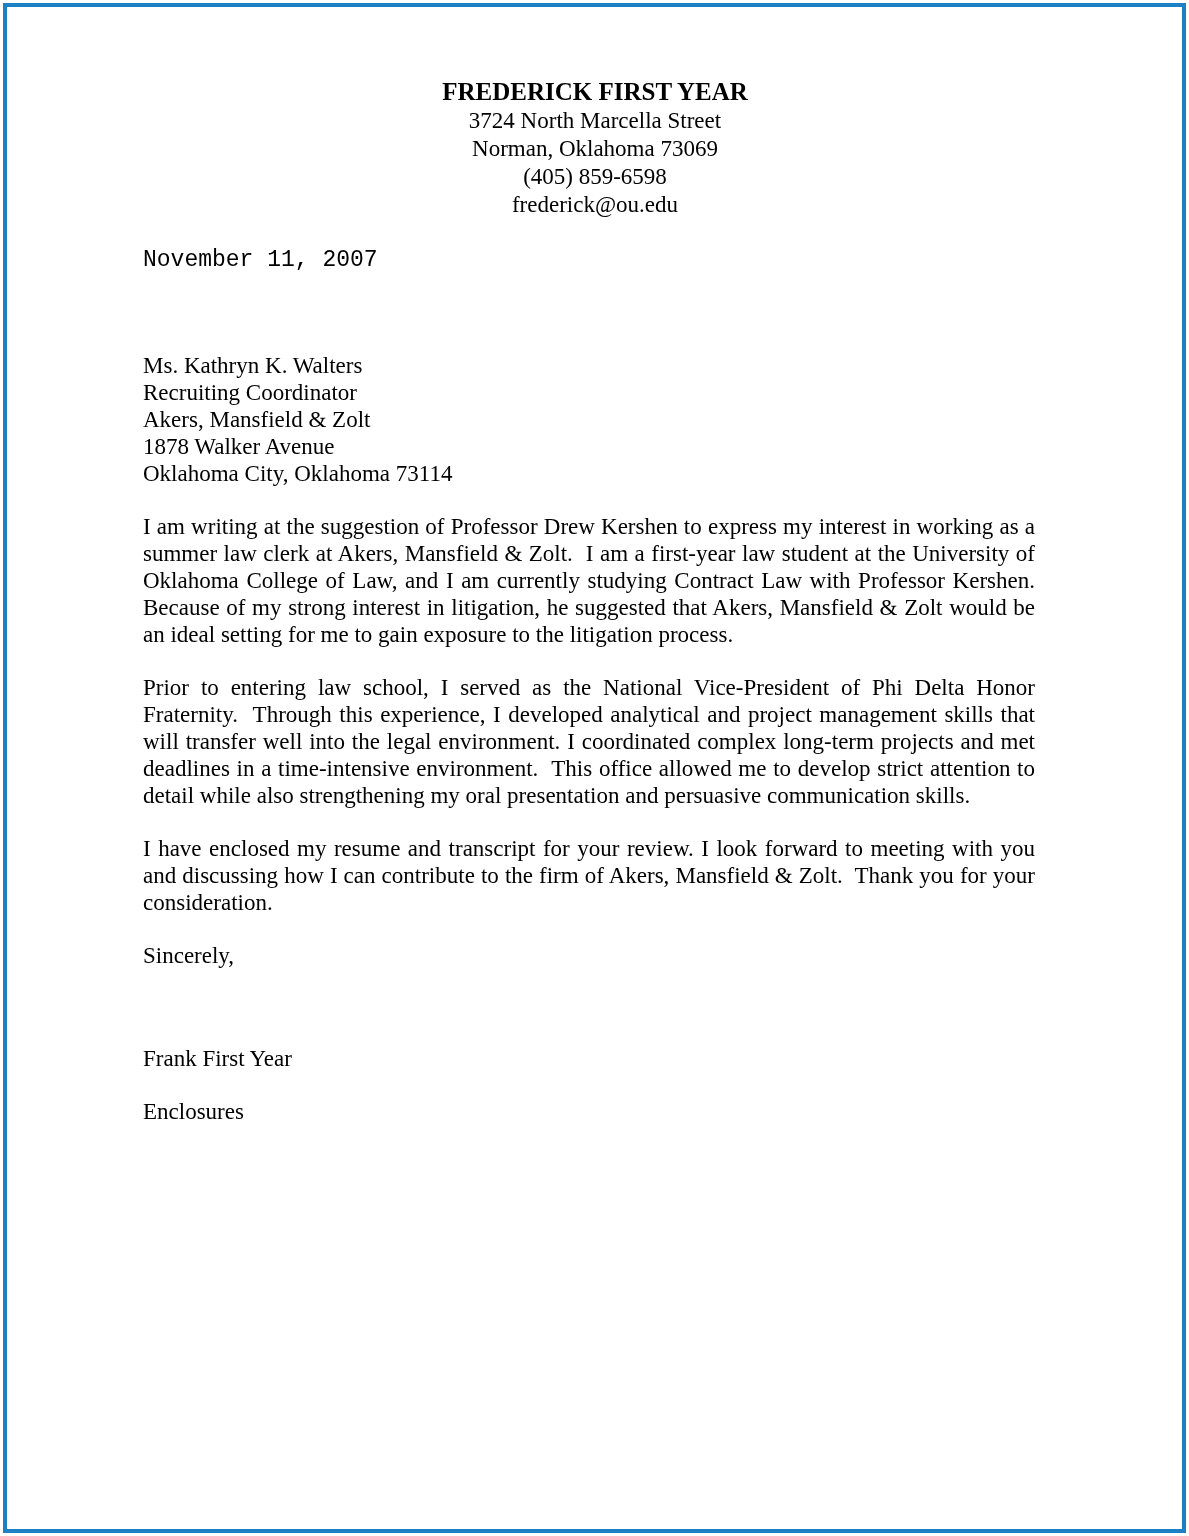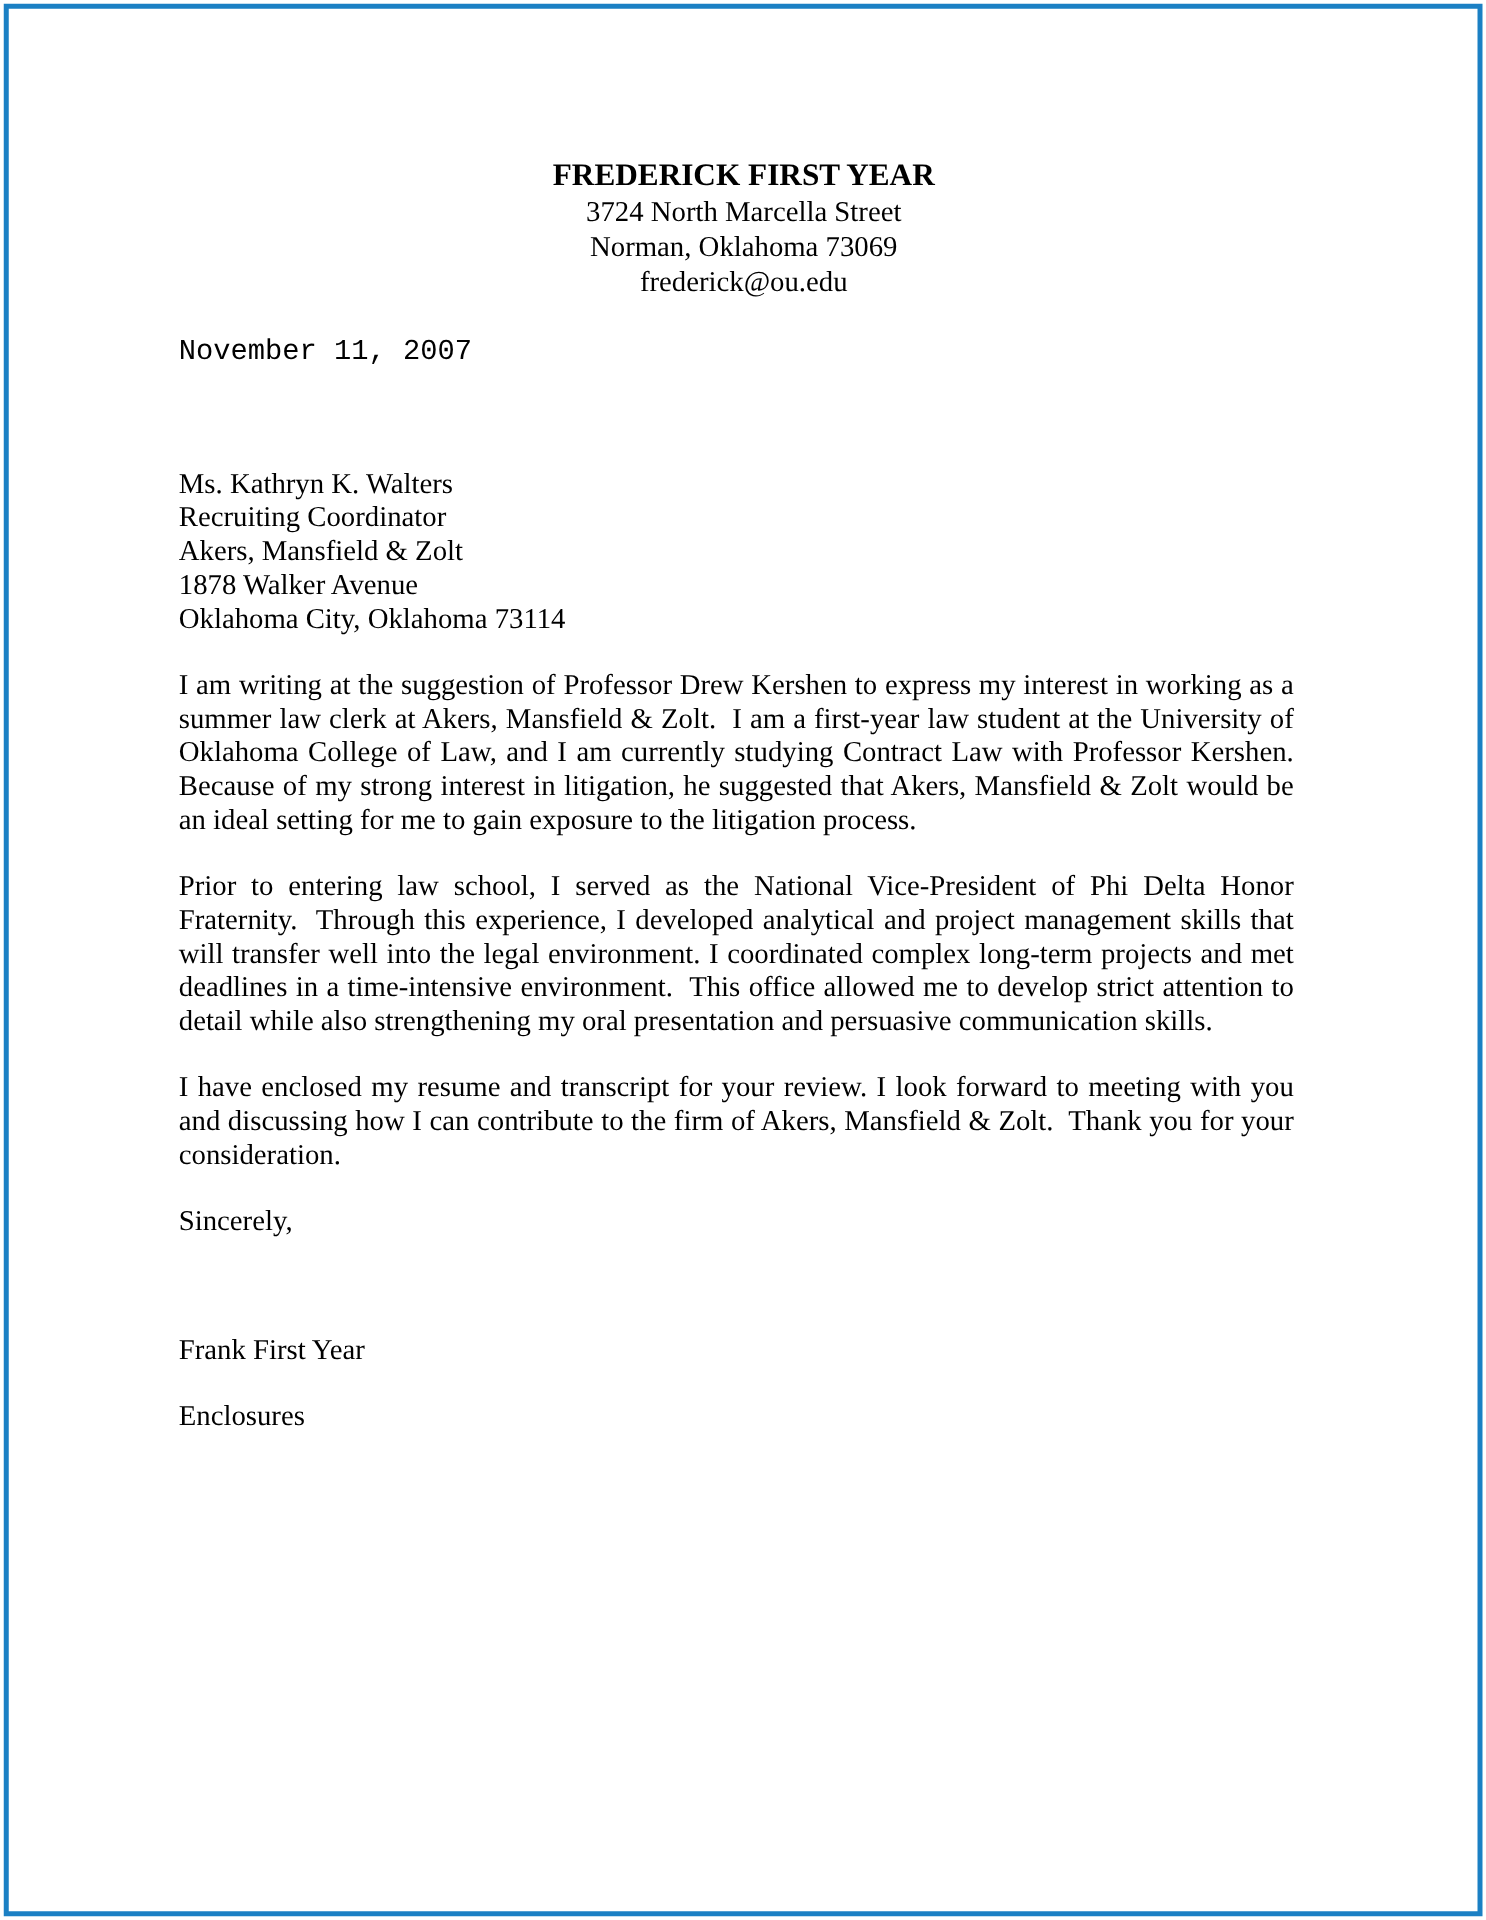--- a/index.html
+++ b/index.html
@@ -19,22 +19,22 @@
   .border-frame {
     position: absolute;
     inset: 3px;
     border: 4px solid #1b80c4;
     pointer-events: none;
   }
   .content {
     position: absolute;
     left: 143px;
     right: 142px;
-    top: 14px;
-    padding-top: 112px;
+    top: 1px;
+    padding-top: 76px;
     font-size: 23px;
     line-height: 27px;
   }
   .letterhead {
     text-align: center;
   }
   .sender-name {
     font-size: 25px;
     font-weight: bold;
     line-height: 30px;
@@ -72,20 +72,21 @@
 <body>
 
 <div class="page">
   <div class="border-frame"></div>
   <div class="content">
 
     <header class="letterhead">
       <div class="sender-name">FREDERICK FIRST YEAR</div>
       <div class="sender-line">3724 North Marcella Street</div>
       <div class="sender-line">Norman, Oklahoma 73069</div>
+      <div class="sender-line">(405) 859-6598</div>
       <div class="sender-line">frederick@ou.edu</div>
     </header>
 
     <div class="date">November 11, 2007</div>
 
     <div class="recipient">
       <div>Ms. Kathryn K. Walters</div>
       <div>Recruiting Coordinator</div>
       <div>Akers, Mansfield &amp; Zolt</div>
       <div>1878 Walker Avenue</div>

